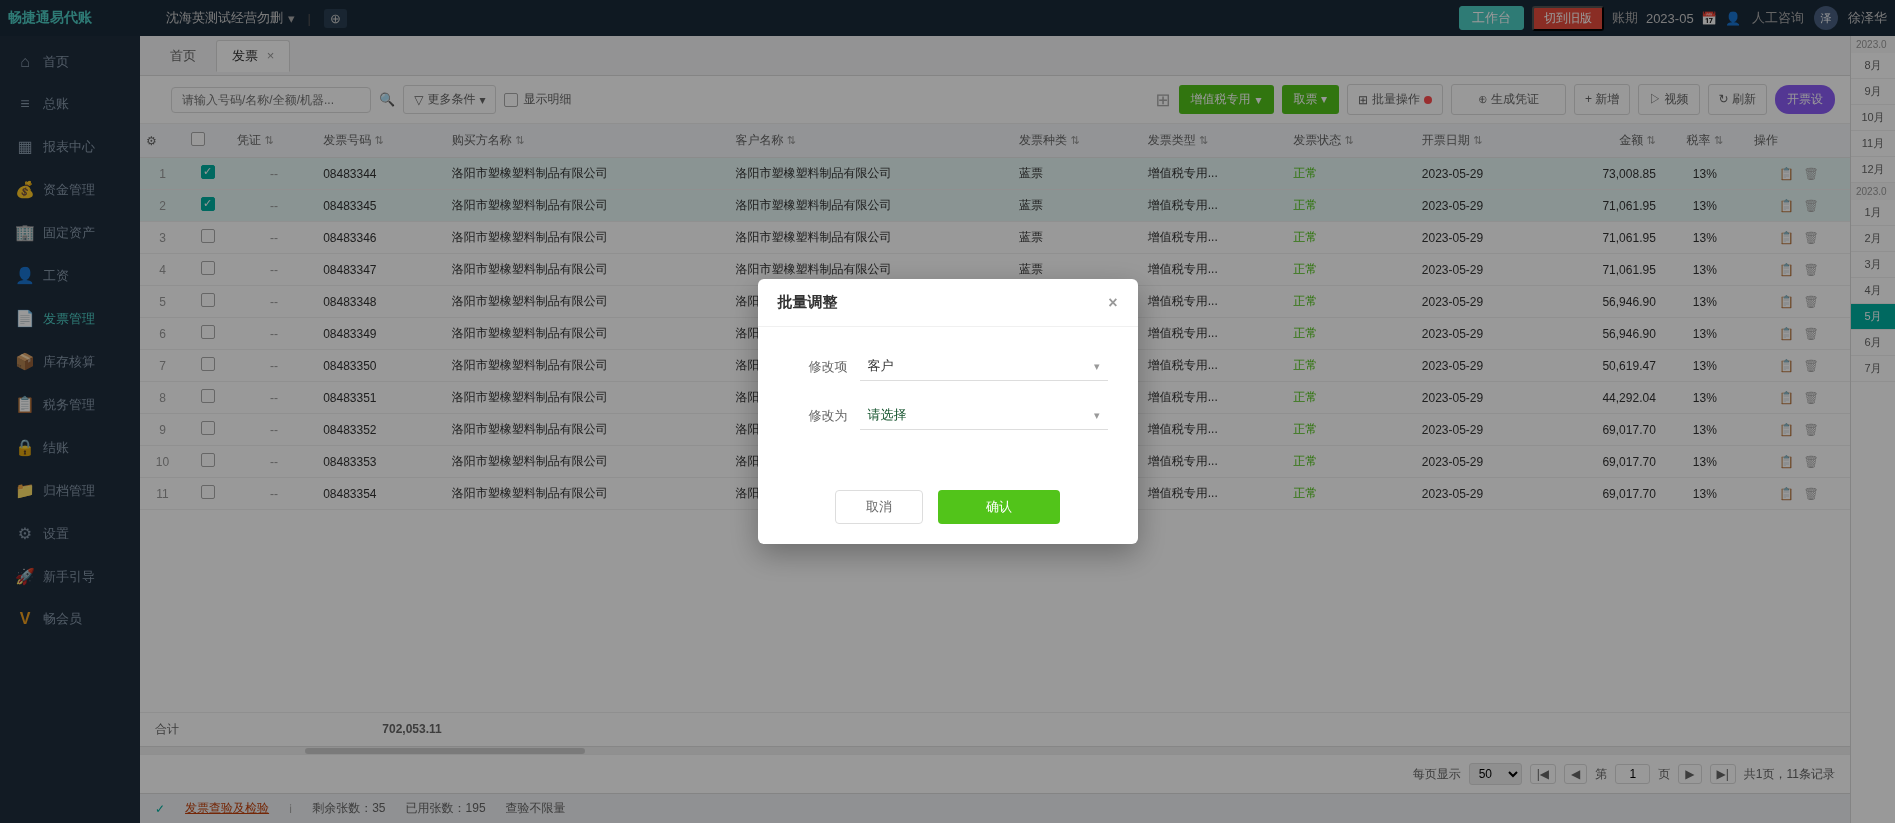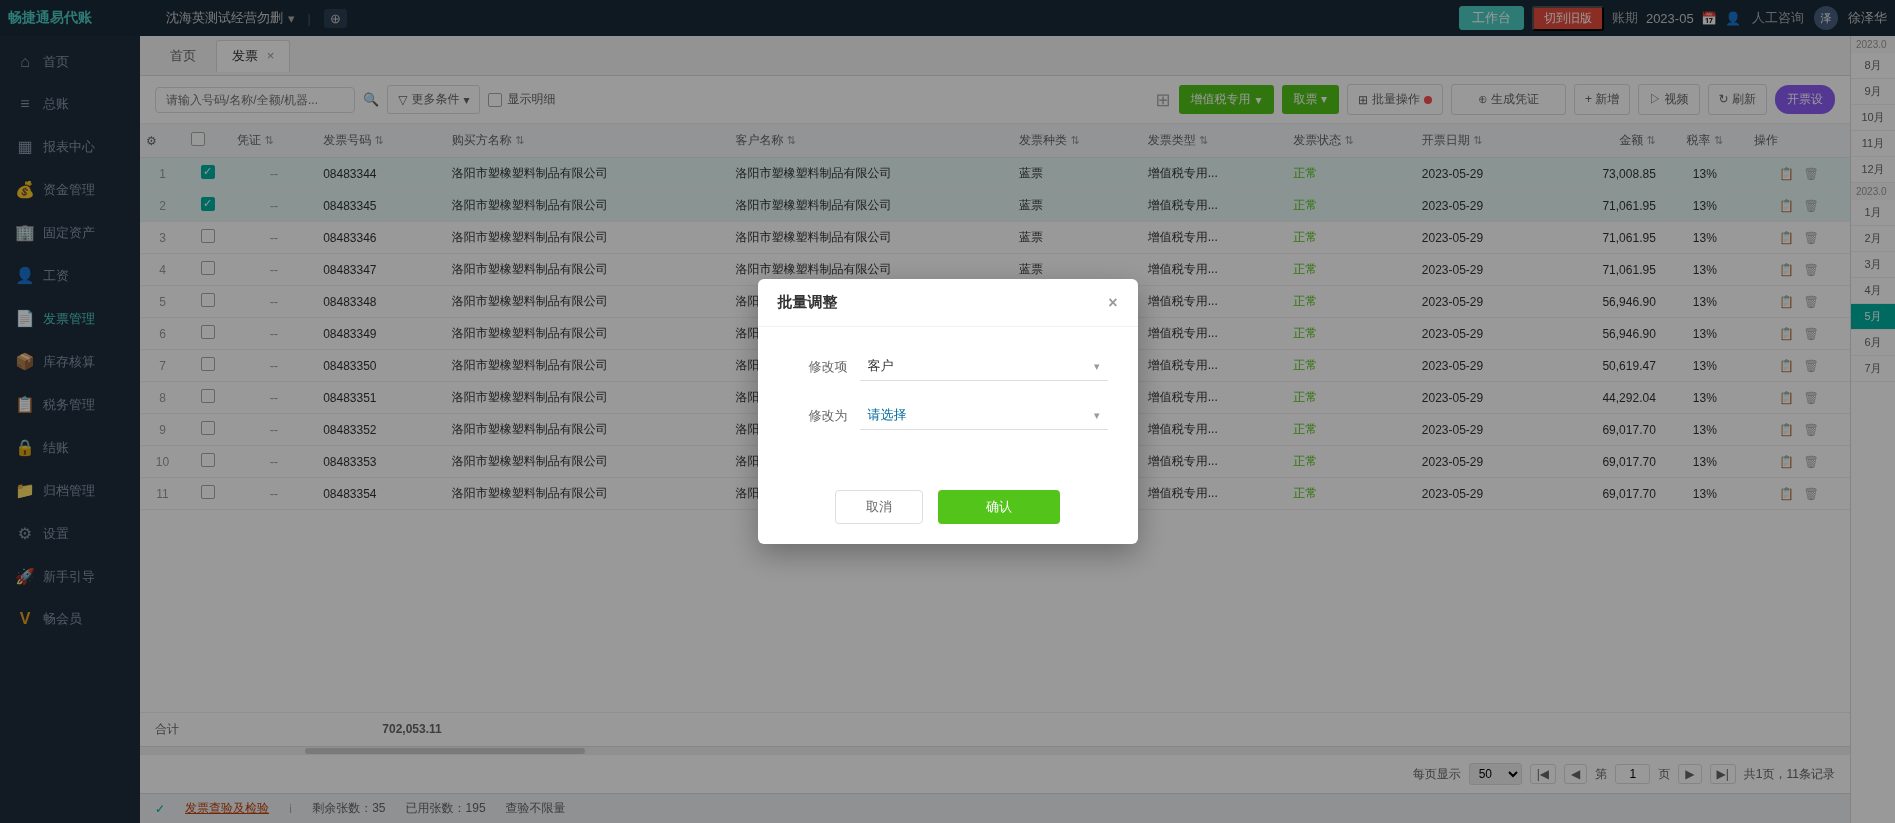--- a/index.html
+++ b/index.html
@@ -124,20 +124,21 @@
     .toolbar-left { display: flex; align-items: center; gap: 8px; flex: 1; }
     .toolbar-right { display: flex; align-items: center; gap: 8px; }
     .search-input {
       border: 1px solid #ddd;
       border-radius: 4px;
       padding: 5px 10px;
       font-size: 12px;
       width: 200px;
       color: #999;
       outline: none;
+      margin-left: 16px;
     }
     .filter-btn {
       display: flex;
       align-items: center;
       gap: 4px;
       padding: 5px 10px;
       border: 1px solid #ddd;
       border-radius: 3px;
       cursor: pointer;
       font-size: 12px;
@@ -259,21 +260,21 @@
       flex: 1;
       border-bottom: 1px solid #ddd;
       padding: 5px 8px;
       font-size: 13px;
       color: #333;
       display: flex;
       align-items: center;
       justify-content: space-between;
       cursor: pointer;
     }
-    .modal-select-placeholder { color: #0369a1; }
+    .modal-select-placeholder { color: #14532d; }
     .modal-footer { display: flex; justify-content: center; gap: 15px; padding: 15px 20px 20px; }
     .btn-cancel { padding: 7px 30px; border: 1px solid #ddd; border-radius: 4px; background: #fff; color: #666; cursor: pointer; font-size: 13px; }
     .btn-confirm { padding: 7px 48px; border: none; border-radius: 4px; background: #52c41a; color: #fff; cursor: pointer; font-size: 13px; }
 
     .chevron-down { font-size: 11px; color: #999; }
 
     
     .scroll-track {
       height: 8px;
       background: #f0f0f0;

